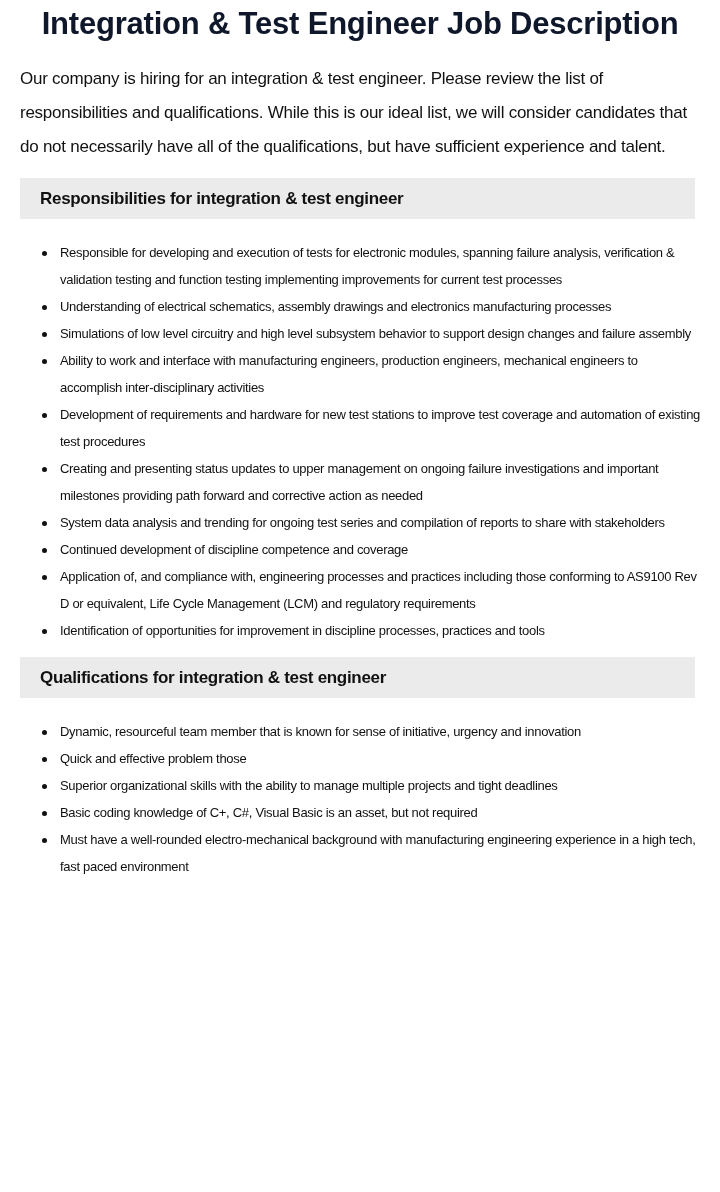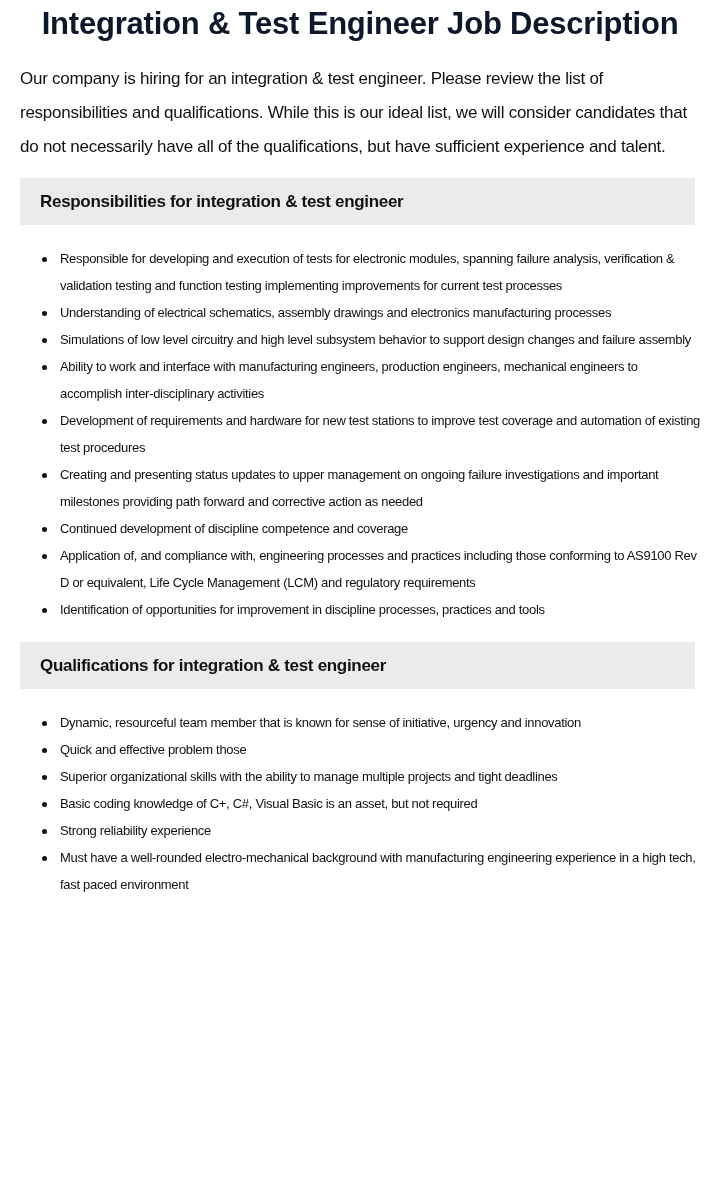--- a/index.html
+++ b/index.html
@@ -17,69 +17,69 @@
     white-space: nowrap;
   }
   .intro {
     margin: 18px 0 0 0;
     font-size: 17px; line-height: 34px; letter-spacing: -0.25px;
     width: 680px;
   }
   .section-header {
     margin-top: 14px;
     background: #ebebeb;
-    height: 47px;
+    height: 41px;
     width: 675px;
     box-sizing: border-box;
     padding: 0 20px;
     display: flex; align-items: center;
     font-size: 17px; font-weight: bold; letter-spacing: -0.3px;
     color: #111;
   }
   ul.list {
     margin: 20px 0 0 0; padding: 0 0 0 40px;
     list-style: none;
     width: 640px;
   }
   ul.list li {
     position: relative;
     font-size: 13px; line-height: 27px; letter-spacing: -0.3px;
   }
   ul.list li .bullet {
     position: absolute; left: -18px; top: 12px;
     width: 5px; height: 5px; border-radius: 50%; background: #111;
   }
-  .sec2 { margin-top: 19px; }
+  .sec2 { margin-top: 13px; }
 </style>
 </head>
 <body>
 
 <div class="page">
   <h1>Integration &amp; Test Engineer Job Description</h1>
   <p class="intro">Our company is hiring for an integration &amp; test engineer. Please review the list of responsibilities and qualifications. While this is our ideal list, we will consider candidates that do not necessarily have all of the qualifications, but have sufficient experience and talent.</p>
 
   <div class="section-header">
     <span>Responsibilities for integration &amp; test engineer</span>
   </div>
   <ul class="list">
     <li><span class="bullet"></span><span>Responsible for developing and execution of tests for electronic modules, spanning failure analysis, verification &amp; validation testing and function testing implementing improvements for current test processes</span></li>
     <li><span class="bullet"></span><span>Understanding of electrical schematics, assembly drawings and electronics manufacturing processes</span></li>
     <li><span class="bullet"></span><span>Simulations of low level circuitry and high level subsystem behavior to support design changes and failure assembly</span></li>
     <li><span class="bullet"></span><span>Ability to work and interface with manufacturing engineers, production engineers, mechanical engineers to accomplish inter-disciplinary activities</span></li>
     <li><span class="bullet"></span><span>Development of requirements and hardware for new test stations to improve test coverage and automation of existing test procedures</span></li>
     <li><span class="bullet"></span><span>Creating and presenting status updates to upper management on ongoing failure investigations and important milestones providing path forward and corrective action as needed</span></li>
+    <li><span class="bullet"></span><span>System data analysis and trending for ongoing test series and compilation of reports to share with stakeholders</span></li>
     <li><span class="bullet"></span><span>Continued development of discipline competence and coverage</span></li>
     <li><span class="bullet"></span><span>Application of, and compliance with, engineering processes and practices including those conforming to AS9100 Rev D or equivalent, Life Cycle Management (LCM) and regulatory requirements</span></li>
     <li><span class="bullet"></span><span>Identification of opportunities for improvement in discipline processes, practices and tools</span></li>
   </ul>
 
   <div class="section-header sec2">
     <span>Qualifications for integration &amp; test engineer</span>
   </div>
   <ul class="list">
     <li><span class="bullet"></span><span>Dynamic, resourceful team member that is known for sense of initiative, urgency and innovation</span></li>
     <li><span class="bullet"></span><span>Quick and effective problem those</span></li>
     <li><span class="bullet"></span><span>Superior organizational skills with the ability to manage multiple projects and tight deadlines</span></li>
     <li><span class="bullet"></span><span>Basic coding knowledge of C+, C#, Visual Basic is an asset, but not required</span></li>
-    <li><span class="bullet"></span><span>Strong reliability experience</span></li>
     <li><span class="bullet"></span><span>Must have a well-rounded electro-mechanical background with manufacturing engineering experience in a high tech, fast paced environment</span></li>
   </ul>
 </div>
 
 </body></html>

